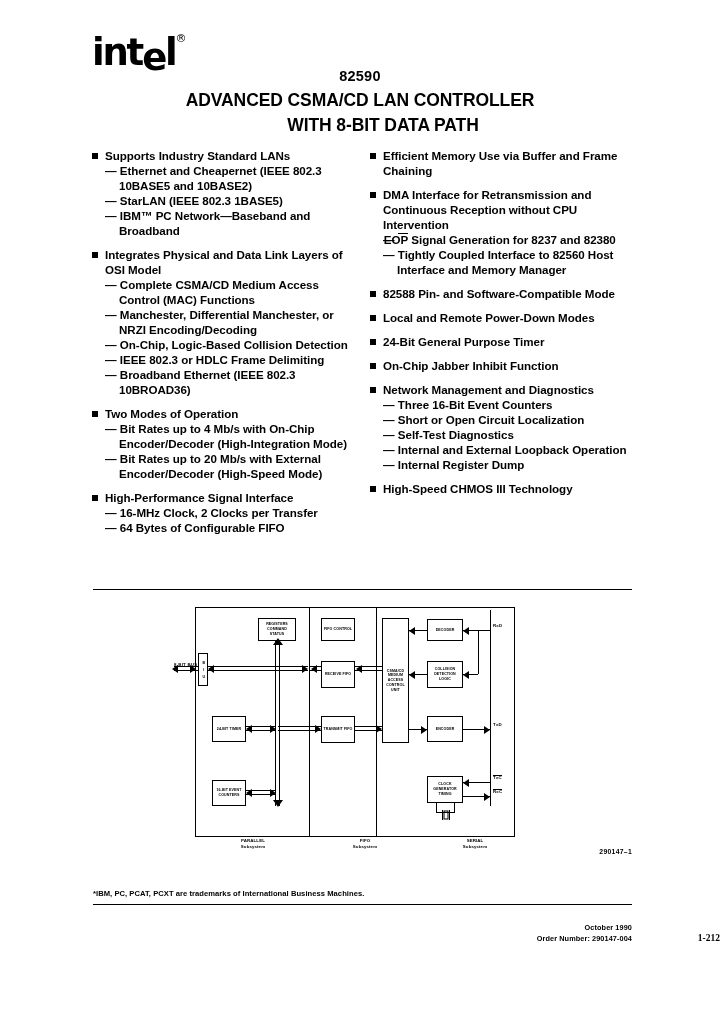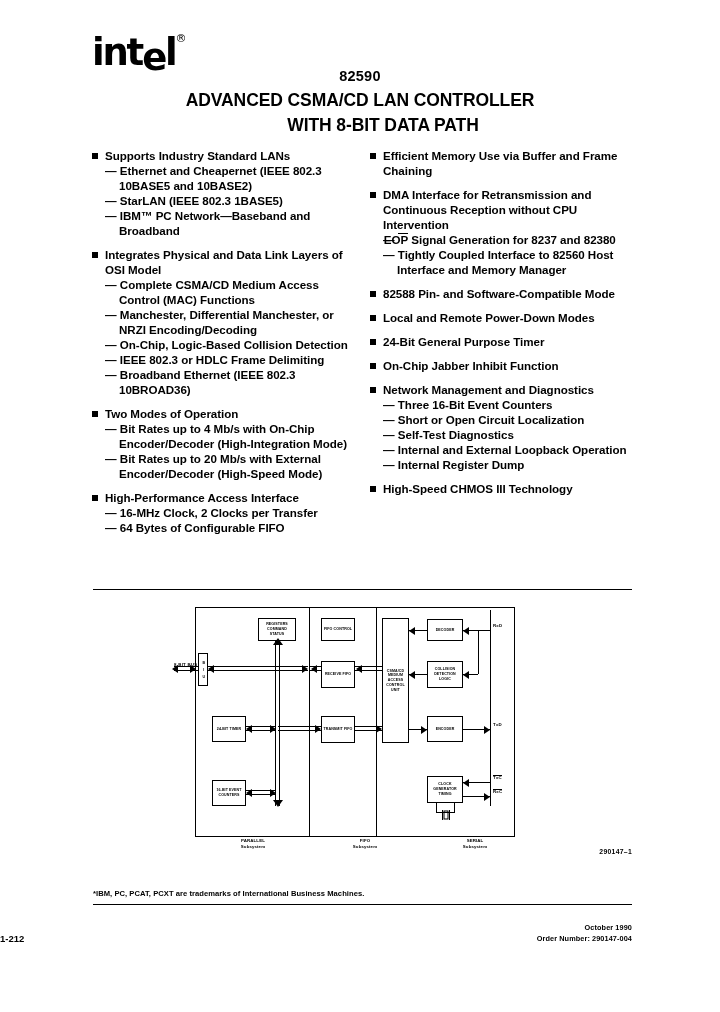--- a/index.html
+++ b/index.html
@@ -95,21 +95,21 @@
   .bus-lbl{position:absolute;font-size:4.4px;font-weight:bold;letter-spacing:.2px;}
   .xtal{position:absolute;}
   .fig-cap{
     position:absolute;left:0;right:0;top:855px;text-align:center;
     font-size:11.5px;font-weight:bold;letter-spacing:-.1px;
   }
   .fig-ref{position:absolute;right:88px;top:848px;font-size:6.8px;font-weight:bold;letter-spacing:.3px;}
   
   .tm{position:absolute;left:93px;top:889px;font-size:7.6px;font-weight:bold;letter-spacing:.05px;}
   .rule-bot{position:absolute;left:93px;top:904px;width:539px;border-top:1px solid #000;}
-  .pgnum{position:absolute;left:0;right:0;top:933px;text-align:left;font-size:9.5px;font-weight:bold;}
+  .pgnum{position:absolute;left:0;right:0;top:933px;text-align:right;font-size:9.5px;font-weight:bold;font-family:Liberation Serif, serif;}
   .foot-r{position:absolute;right:88px;top:923px;text-align:right;font-size:7.3px;font-weight:bold;line-height:1.5;letter-spacing:.1px;}
 </style>
 </head>
 <body>
 
 <div class="page">
 
   <div class="logo-wrap">
     <div class="logo">
       <span>int</span><span class="drop">e</span><span>l</span><span class="reg">®</span>
@@ -148,21 +148,21 @@
           <div class="b-row">
             <div class="sq"></div>
             <div class="b-txt">Two Modes of Operation</div>
           </div>
           <div class="sub"><span class="dash">— </span><span>Bit Rates up to 4 Mb/s with On-Chip Encoder/Decoder (High-Integration Mode)</span></div>
           <div class="sub"><span class="dash">— </span><span>Bit Rates up to 20 Mb/s with External Encoder/Decoder (High-Speed Mode)</span></div>
         </div>
         <div class="grp">
           <div class="b-row">
             <div class="sq"></div>
-            <div class="b-txt">High-Performance Access Interface</div>
+            <div class="b-txt">High-Performance Signal Interface</div>
           </div>
           <div class="sub"><span class="dash">— </span><span>16-MHz Clock, 2 Clocks per Transfer</span></div>
           <div class="sub"><span class="dash">— </span><span>64 Bytes of Configurable FIFO</span></div>
         </div>
       </div>
     <div class="col right" id="col-right">
         <div class="grp">
           <div class="b-row">
             <div class="sq"></div>
             <div class="b-txt">Efficient Memory Use via Buffer and Frame Chaining</div>

